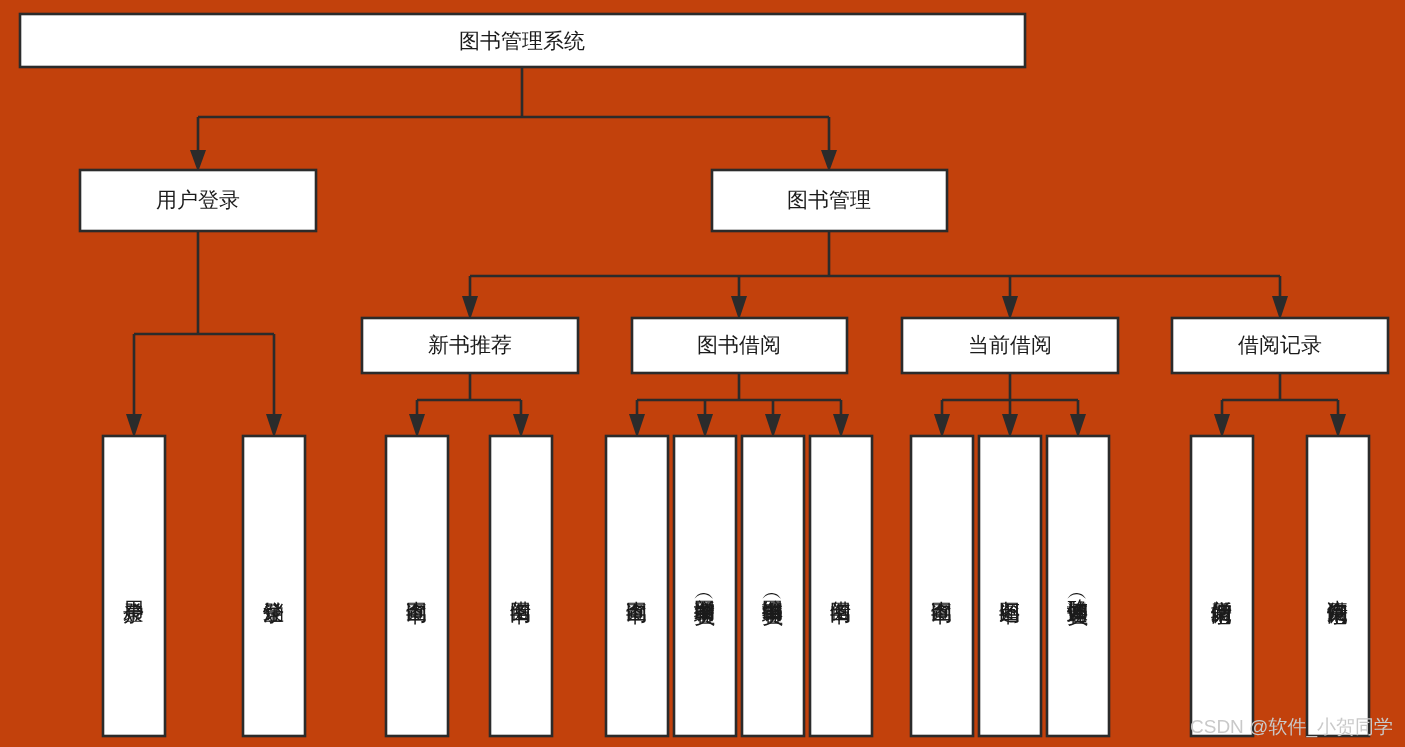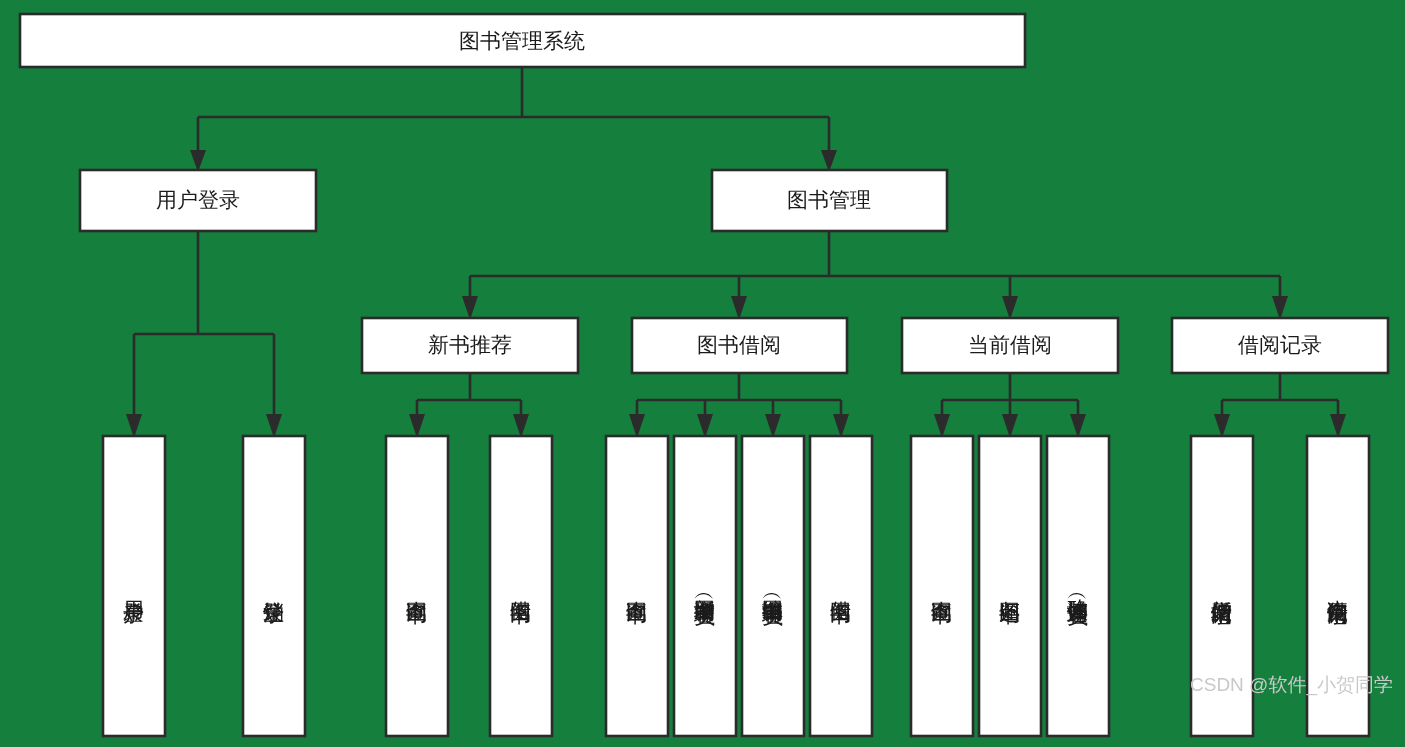--- a/index.html
+++ b/index.html
@@ -10,21 +10,21 @@
   body {
     width: 1405px;
     height: 747px;
     font-family: "Liberation Sans", "DejaVu Sans", sans-serif;
     overflow: hidden;
   }
   #diagram-root {
     position: relative;
     width: 1405px;
     height: 747px;
-    background: #15803d;
+    background: #c2410c;
   }
   svg.diagram-canvas {
     position: absolute;
     top: 0;
     left: 0;
     width: 1405px;
     height: 747px;
     display: block;
   }
   .node-box {
@@ -206,15 +206,15 @@
   <div class="node-label-v" style="left:742px; top:436px; width:62px; height:300px;">编辑图书（管理员）</div>
   <div class="node-label-v" style="left:810px; top:436px; width:62px; height:300px;">借阅图书</div>
 
   <div class="node-label-v" style="left:911px; top:436px; width:62px; height:300px;">查询图书</div>
   <div class="node-label-v" style="left:979px; top:436px; width:62px; height:300px;">归还图书</div>
   <div class="node-label-v" style="left:1047px; top:436px; width:62px; height:300px;">确认归还（管理员）</div>
 
   <div class="node-label-v" style="left:1191px; top:436px; width:62px; height:300px;">新增借阅记录</div>
   <div class="node-label-v" style="left:1307px; top:436px; width:62px; height:300px;">查询借阅记录</div>
 
-  <div class="watermark" style="left:1190px; top:672px;">CSDN @软件_小贺同学</div>
+  <div class="watermark" style="left:1190px; top:714px;">CSDN @软件_小贺同学</div>
 
 </div>
 
 </body></html>

